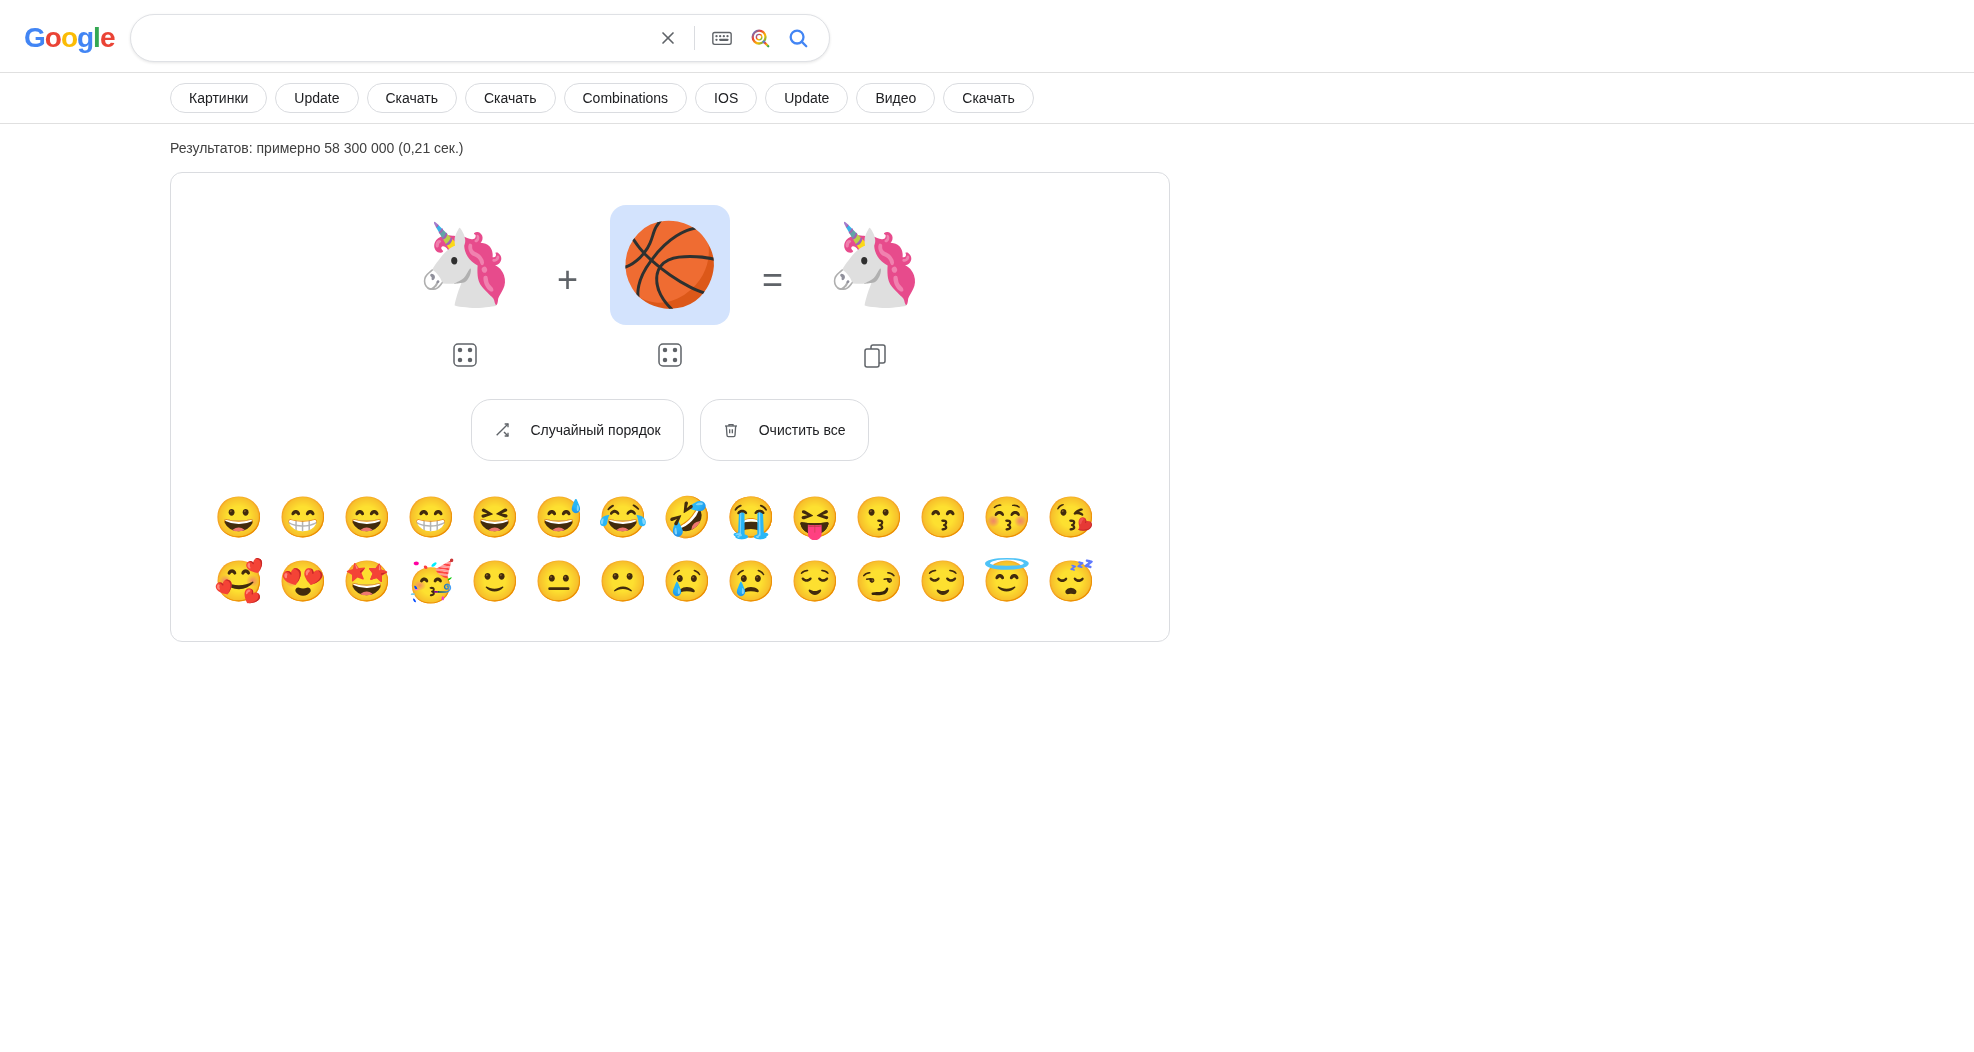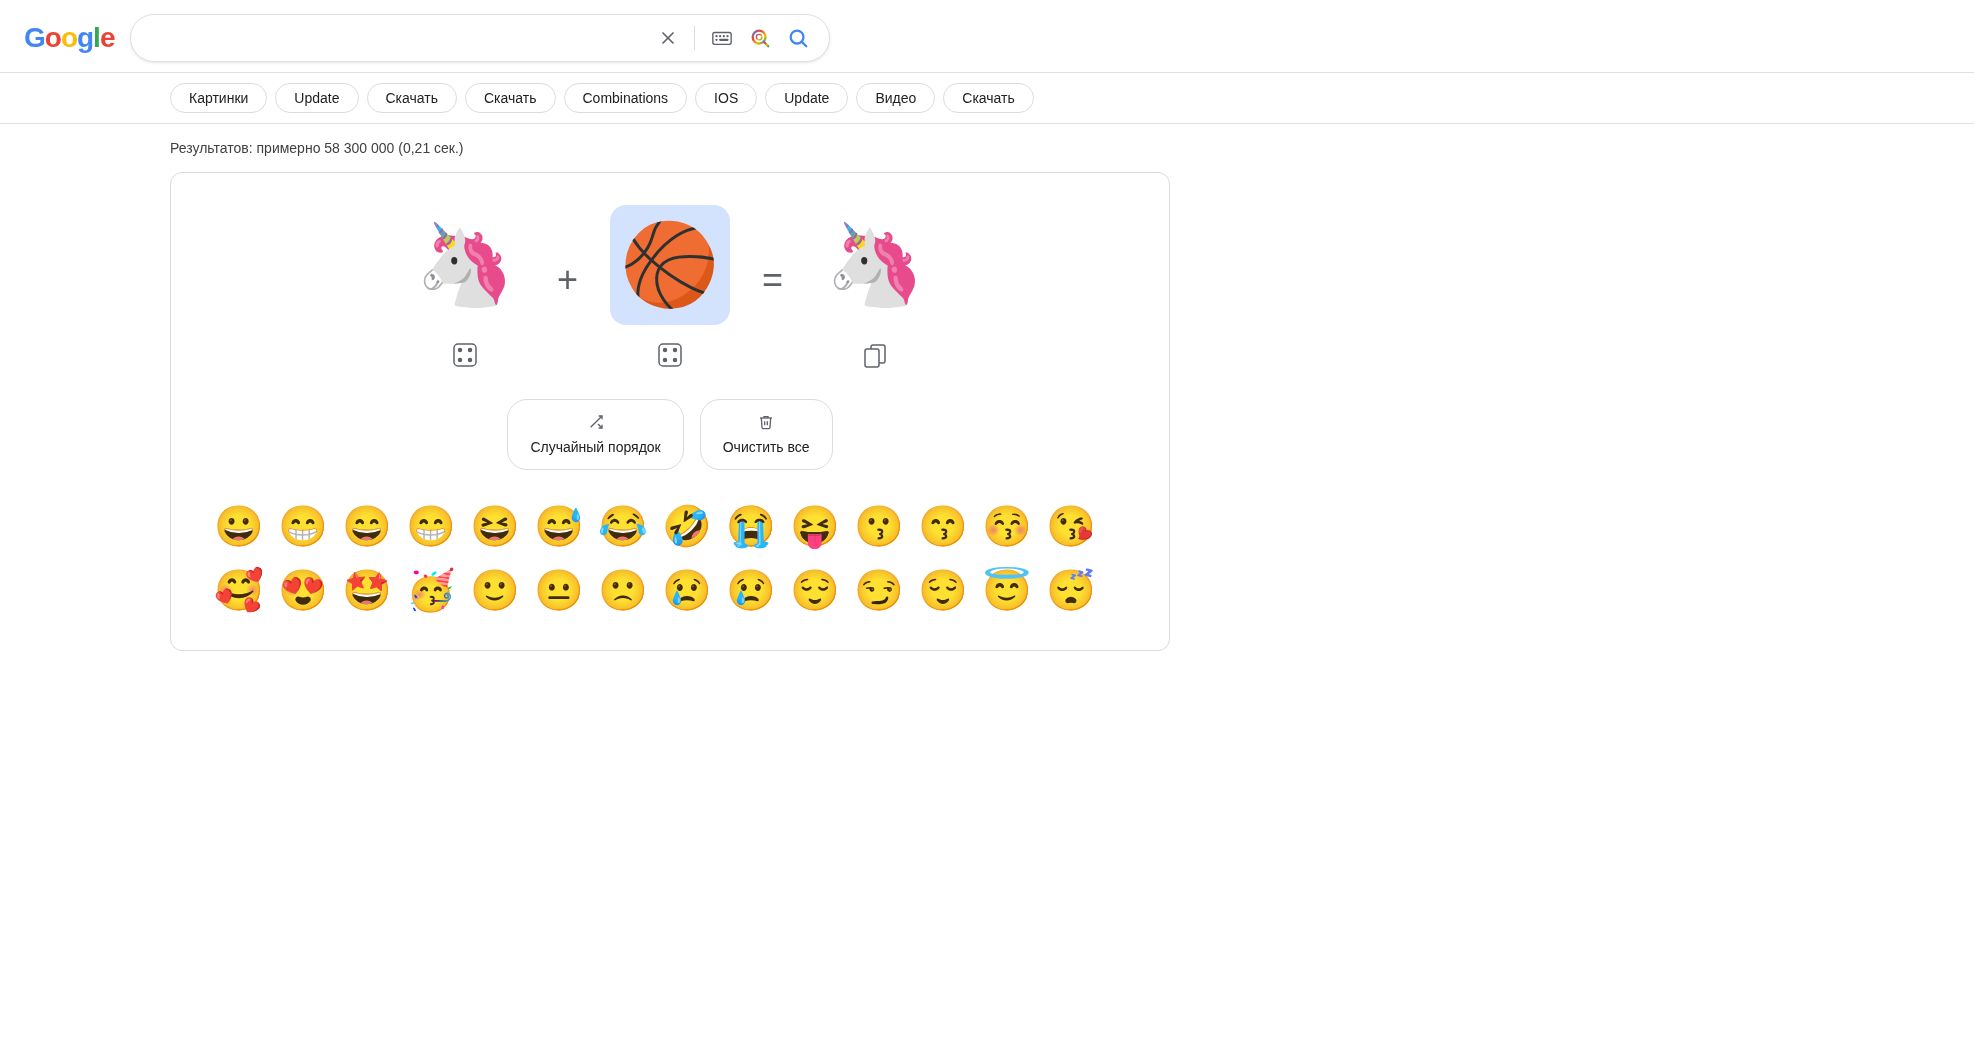--- a/index.html
+++ b/index.html
@@ -171,29 +171,28 @@
     .card-buttons {
       display: flex;
       justify-content: center;
       gap: 16px;
       margin-top: 8px;
     }
 
     .card-btn {
       display: inline-flex;
       align-items: center;
-      gap: 9px;
-      padding: 14px 22px;
+      gap: 20px;
+      padding: 22px 22px;
       border-radius: 20px;
       border: 1px solid #dadce0;
       background: #fff;
       font-size: 14px;
       color: #202124;
       cursor: pointer;
-      flex-direction: column;
     }
 
     
     .emoji-grid {
       display: flex;
       flex-wrap: wrap;
       gap: 8px;
       margin-top: 28px;
       max-width: 1000px;
     }

